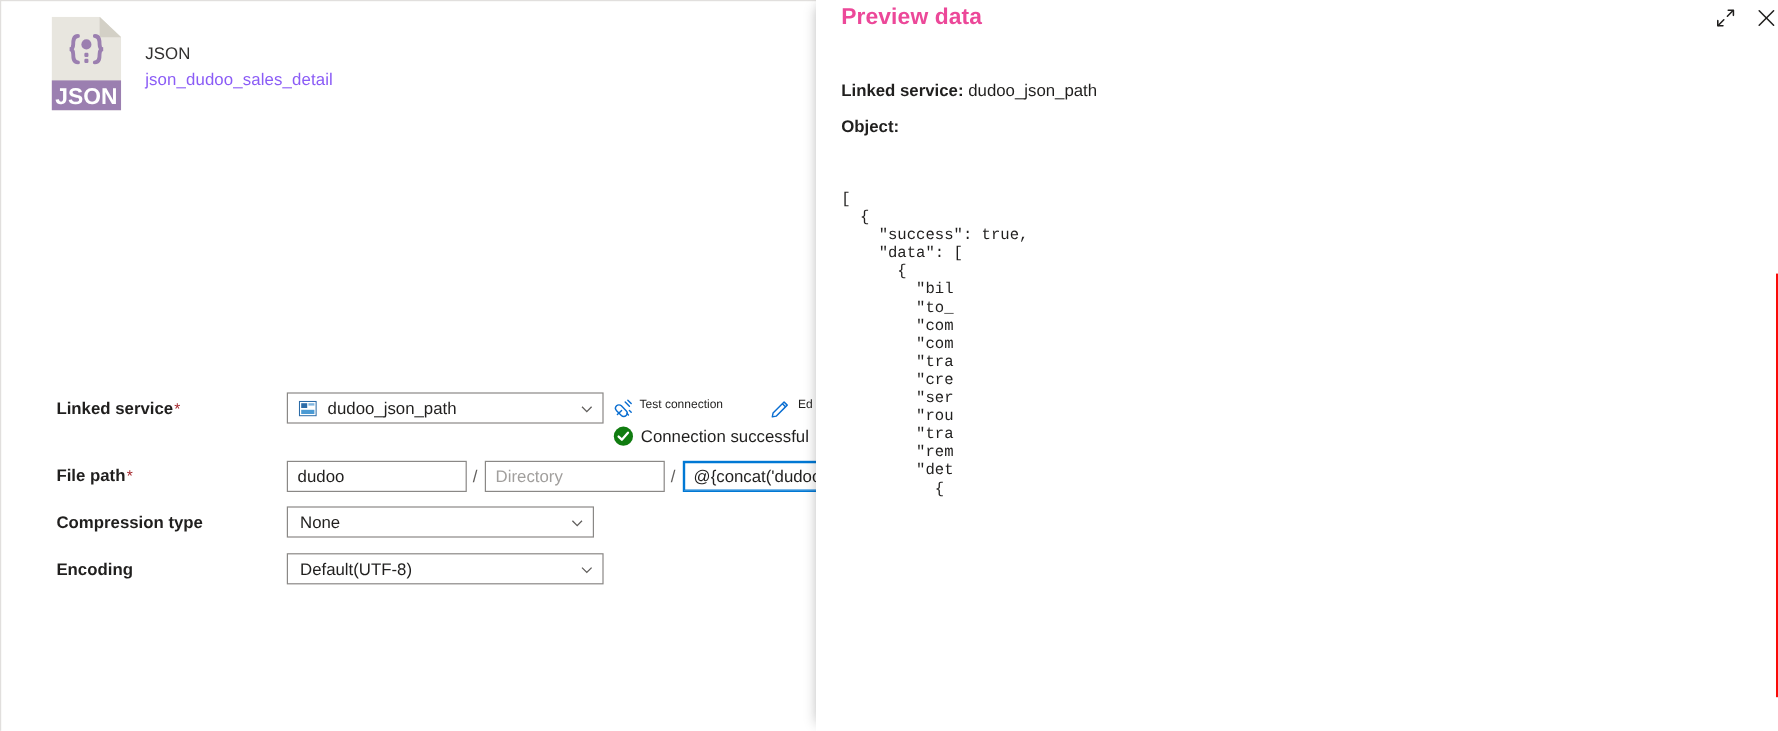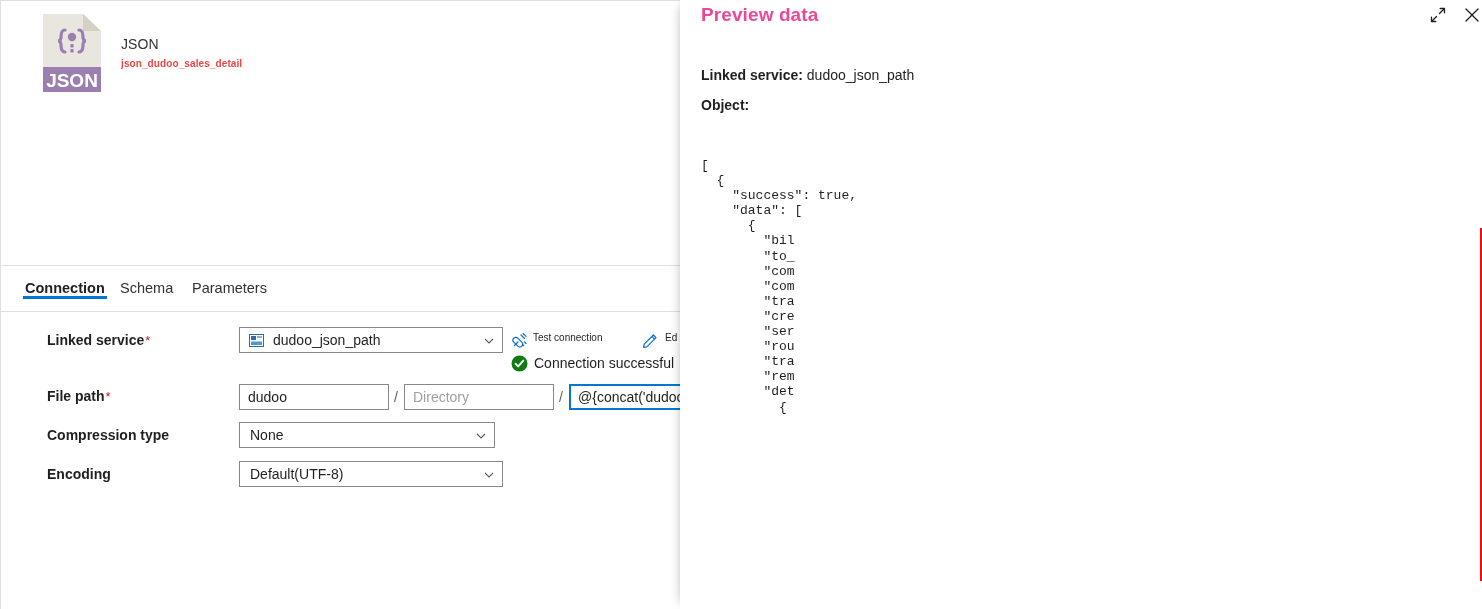--- a/index.html
+++ b/index.html
@@ -50,23 +50,23 @@
     position: absolute;
     left: 120px; top: 35px;
     font-size: 14px;
     color: #323130;
     letter-spacing: .1px;
     white-space: nowrap;
   }
   .dataset-name {
     position: absolute;
     left: 120px; top: 57px;
-    font-size: 10px;
-    font-weight: bold;
-    color: #ef4444;
+    font-size: 14px;
+    font-weight: normal;
+    color: #8b5cf6;
     letter-spacing: .1px;
     white-space: nowrap;
   }
 
   
   #tabstrip {
     position: absolute;
     left: 0; top: 264px;
     width: 680px;
     height: 47px;
@@ -276,25 +276,20 @@
         <rect x="27.3" y="30" width="3.4" height="3.4" rx="1" fill="#9b7fb0"></rect>
         <rect x="27.3" y="35" width="3.4" height="3.4" rx="1" fill="#9b7fb0"></rect>
         <text x="29" y="73" font-family="Liberation Sans, sans-serif" font-size="19" font-weight="bold" fill="#ffffff" text-anchor="middle">JSON</text>
       </svg>
     </div>
 
     <div class="dataset-type">JSON</div>
     <div class="dataset-name">json_dudoo_sales_detail</div>
   </div>
 
-  <div id="tabstrip">
-    <div class="tab active" style="left:22px;">Connection</div>
-    <div class="tab" style="left:117px;">Schema</div>
-    <div class="tab" style="left:189px;">Parameters</div>
-  </div>
 
   <div class="form-label" style="left:22px; top:331px;">
     <span>Linked service</span><span class="req-star">*</span>
   </div>
 
   <div class="combo has-icon" style="left:238px; top:326px; width:264px;">
     <span class="ls-icon">
       <svg width="15" height="13" viewBox="0 0 15 13" xmlns="http://www.w3.org/2000/svg">
         <rect x="0.5" y="0.5" width="14" height="12" fill="#ffffff" stroke="#2c6ca8"></rect>
         <rect x="2" y="2" width="5" height="4" fill="#2c6ca8"></rect>

